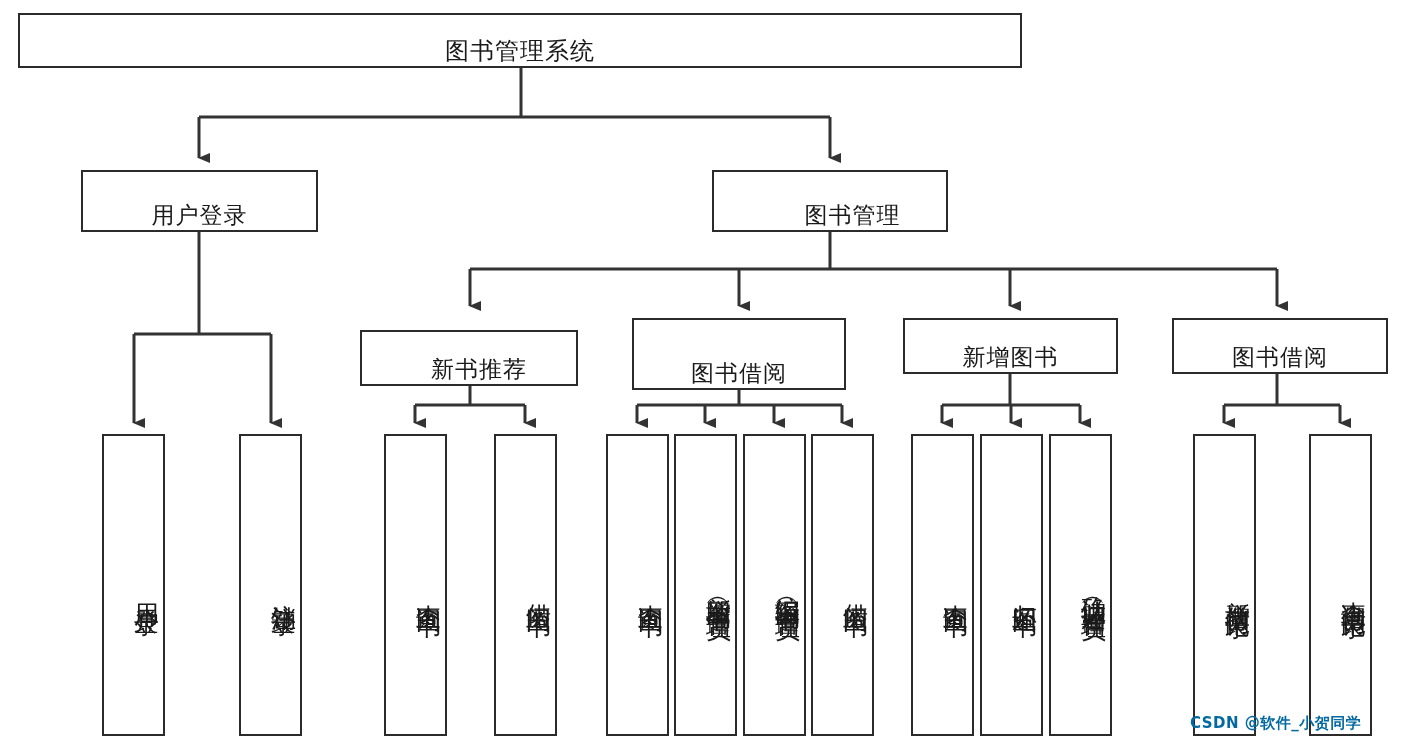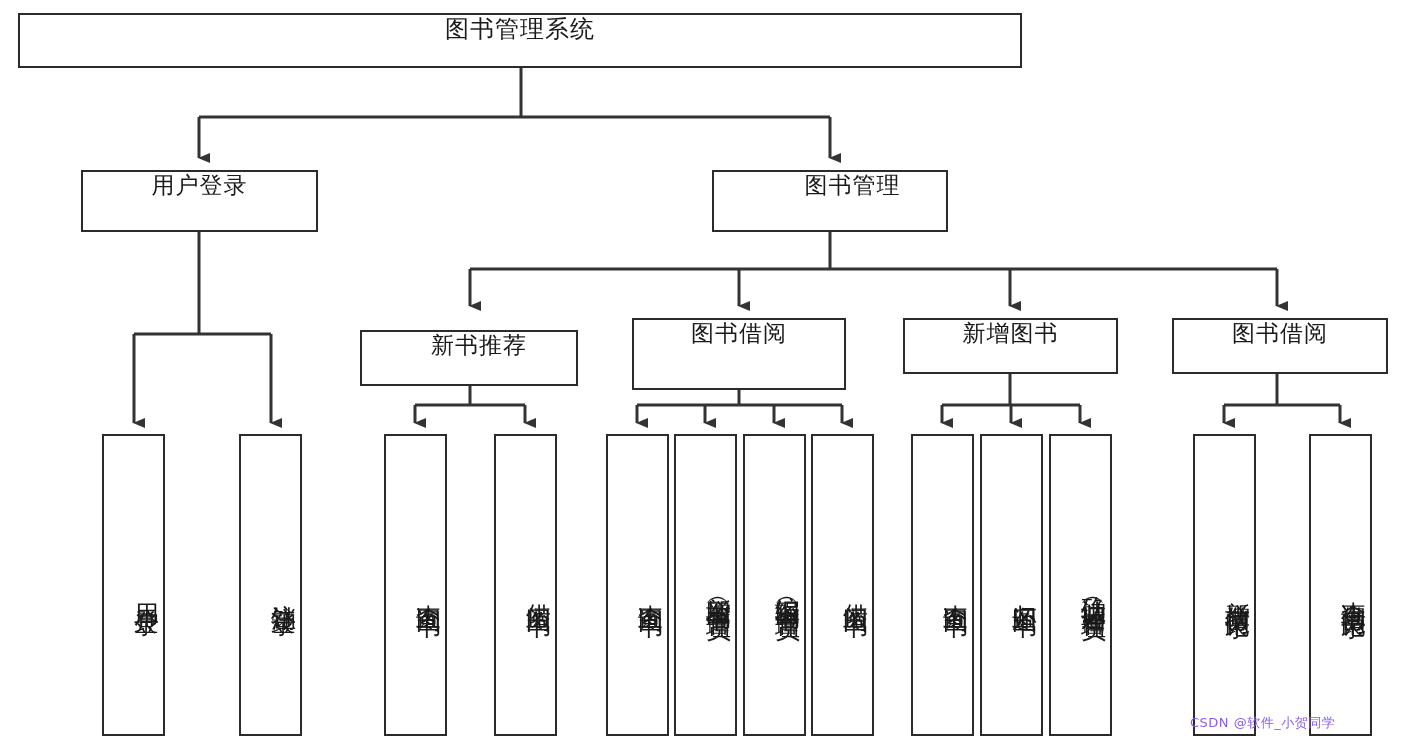--- a/index.html
+++ b/index.html
@@ -25,21 +25,21 @@
     width: 1405px;
     height: 747px;
     pointer-events: none;
   }
   .node {
     position: absolute;
     box-sizing: border-box;
     border: 2.5px solid #2b2b2b;
     background: #ffffff;
     display: flex;
-    align-items: flex-start;
+    align-items: flex-end;
     justify-content: center;
     color: #1a1a1a;
   }
   .node.horiz {
     font-size: 23px;
     letter-spacing: 1px;
     line-height: 1.2;
   }
   .node.root {
     font-size: 24px;
@@ -53,25 +53,26 @@
     align-items: flex-start;
     justify-content: center;
   }
   .node.vert .vtext {
     writing-mode: vertical-rl;
     text-orientation: upright;
     white-space: nowrap;
   }
   .watermark {
     position: absolute;
-    font-size: 13px;
-    color: #8b5cf6;
+    font-size: 15px;
+    color: #0369a1;
     letter-spacing: 0.5px;
     white-space: nowrap;
     user-select: none;
+    font-weight: bold;
   }
 </style>
 </head>
 <body>
 
 <div id="canvas">
 
   <svg id="wires" viewBox="0 0 1405 747" xmlns="http://www.w3.org/2000/svg">
     <defs>
       <marker id="arrow" markerWidth="10" markerHeight="12" refX="5" refY="11" orient="auto" markerUnits="userSpaceOnUse">

